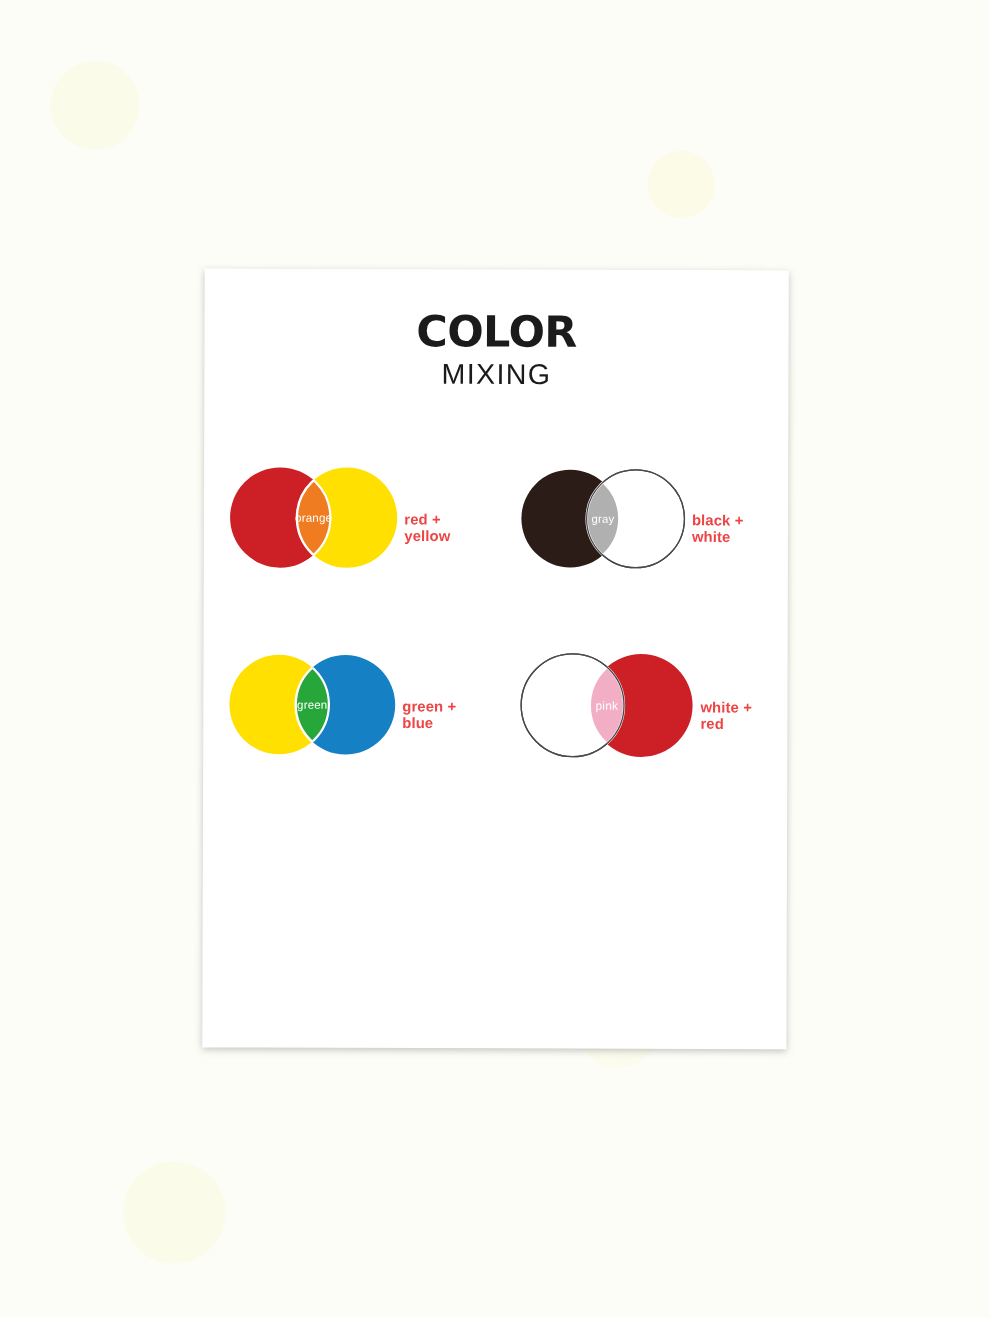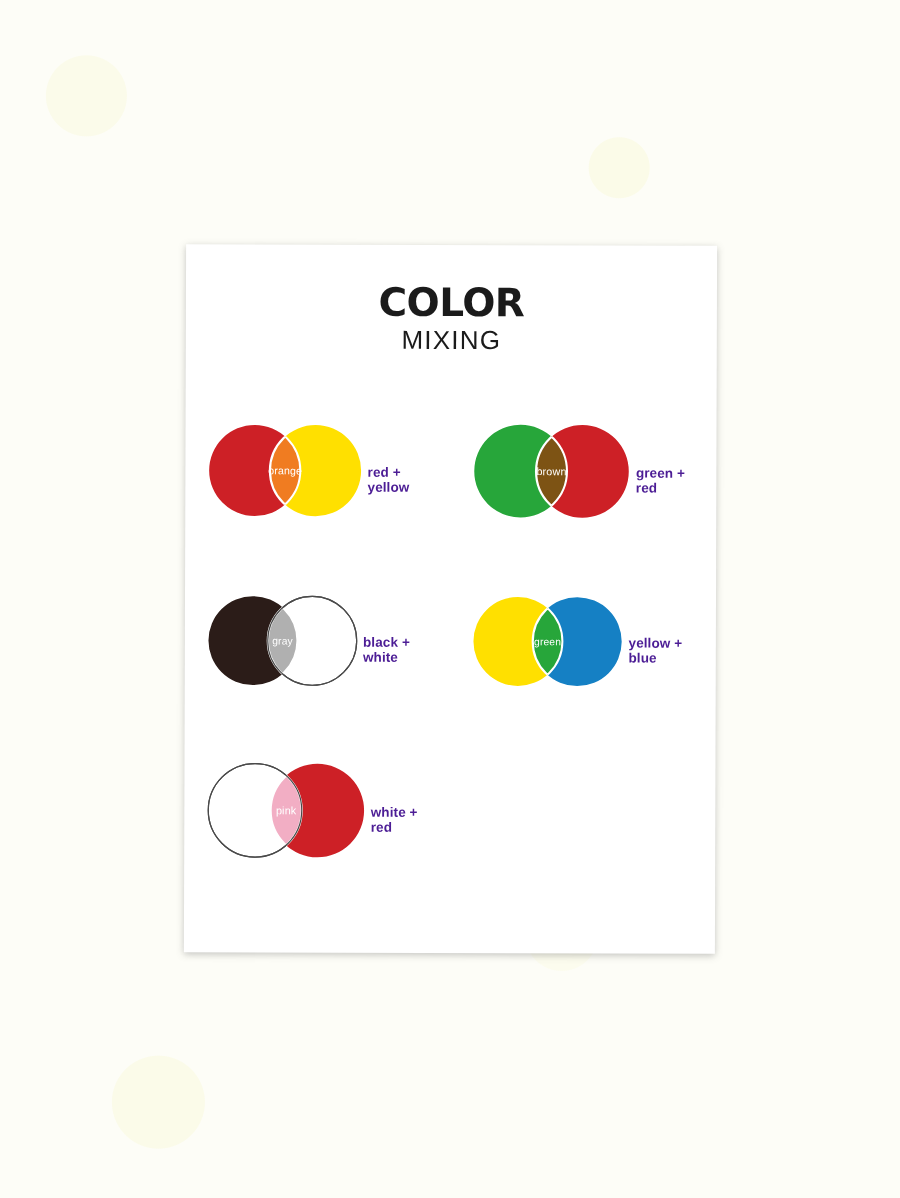--- a/index.html
+++ b/index.html
@@ -80,21 +80,21 @@
   .venn {
     width: 196px;
     height: 134px;
     display: block;
   }
   .caption {
     margin-top: 7px;
     font-family: "Liberation Sans", sans-serif;
     font-size: 13.5px;
     font-weight: 600;
-    color: #4c1d95;
+    color: #ef4444;
     letter-spacing: 0.1px;
   }
   .lens-label {
     font-family: "Liberation Sans", sans-serif;
     font-size: 12.5px;
     fill: #ffffff;
     letter-spacing: 0.2px;
   }
 </style>
 </head>
@@ -126,38 +126,20 @@
               <circle cx="134" cy="60" r="54" fill="#ffe000"></circle>
               <circle cx="134" cy="60" r="54" fill="#f07c21" clip-path="url(#clipL0)" stroke="#ffffff" stroke-width="2.6"></circle>
               <circle cx="62" cy="60" r="54" fill="none" stroke="#ffffff" stroke-width="2.4" clip-path="url(#clipR0)"></circle>
               <text x="98" y="64.5" text-anchor="middle" class="lens-label" fill="#ffffff">orange</text>
             </svg>
             <div class="caption">red + yellow</div>
           </div>
           <div class="cell">
             <svg class="venn" viewBox="0 0 196 134">
               <defs>
-                <clipPath id="clipL1">
-                  <circle cx="62" cy="60" r="54"></circle>
-                </clipPath>
-                <clipPath id="clipR1">
-                  <circle cx="134" cy="60" r="54"></circle>
-                </clipPath>
-              </defs>
-              <circle cx="62" cy="60" r="54" fill="#27a63a"></circle>
-              <circle cx="134" cy="60" r="54" fill="#cd2026"></circle>
-              <circle cx="134" cy="60" r="54" fill="#7d5314" clip-path="url(#clipL1)" stroke="#ffffff" stroke-width="2.6"></circle>
-              <circle cx="62" cy="60" r="54" fill="none" stroke="#ffffff" stroke-width="2.4" clip-path="url(#clipR1)"></circle>
-              <text x="98" y="64.5" text-anchor="middle" class="lens-label" fill="#ffffff">brown</text>
-            </svg>
-            <div class="caption">green + red</div>
-          </div>
-          <div class="cell">
-            <svg class="venn" viewBox="0 0 196 134">
-              <defs>
                 <clipPath id="clipL3">
                   <circle cx="62" cy="60" r="54"></circle>
                 </clipPath>
                 <clipPath id="clipR3">
                   <circle cx="134" cy="60" r="54"></circle>
                 </clipPath>
               </defs>
               <circle cx="62" cy="60" r="54" fill="#2b1c18"></circle>
               <circle cx="134" cy="60" r="54" fill="#ffffff" stroke="#4a4a4a" stroke-width="1.4"></circle>
               <circle cx="134" cy="60" r="54" fill="#b0b0b0" clip-path="url(#clipL3)" stroke="#ffffff" stroke-width="2.6"></circle>
@@ -176,21 +158,21 @@
                 <clipPath id="clipR4">
                   <circle cx="134" cy="60" r="54"></circle>
                 </clipPath>
               </defs>
               <circle cx="62" cy="60" r="54" fill="#ffe000"></circle>
               <circle cx="134" cy="60" r="54" fill="#1580c4"></circle>
               <circle cx="134" cy="60" r="54" fill="#27a63a" clip-path="url(#clipL4)" stroke="#ffffff" stroke-width="2.6"></circle>
               <circle cx="62" cy="60" r="54" fill="none" stroke="#ffffff" stroke-width="2.4" clip-path="url(#clipR4)"></circle>
               <text x="98" y="64.5" text-anchor="middle" class="lens-label" fill="#ffffff">green</text>
             </svg>
-            <div class="caption">yellow + blue</div>
+            <div class="caption">green + blue</div>
           </div>
           <div class="cell">
             <svg class="venn" viewBox="0 0 196 134">
               <defs>
                 <clipPath id="clipL5">
                   <circle cx="62" cy="60" r="54"></circle>
                 </clipPath>
                 <clipPath id="clipR5">
                   <circle cx="134" cy="60" r="54"></circle>
                 </clipPath>

